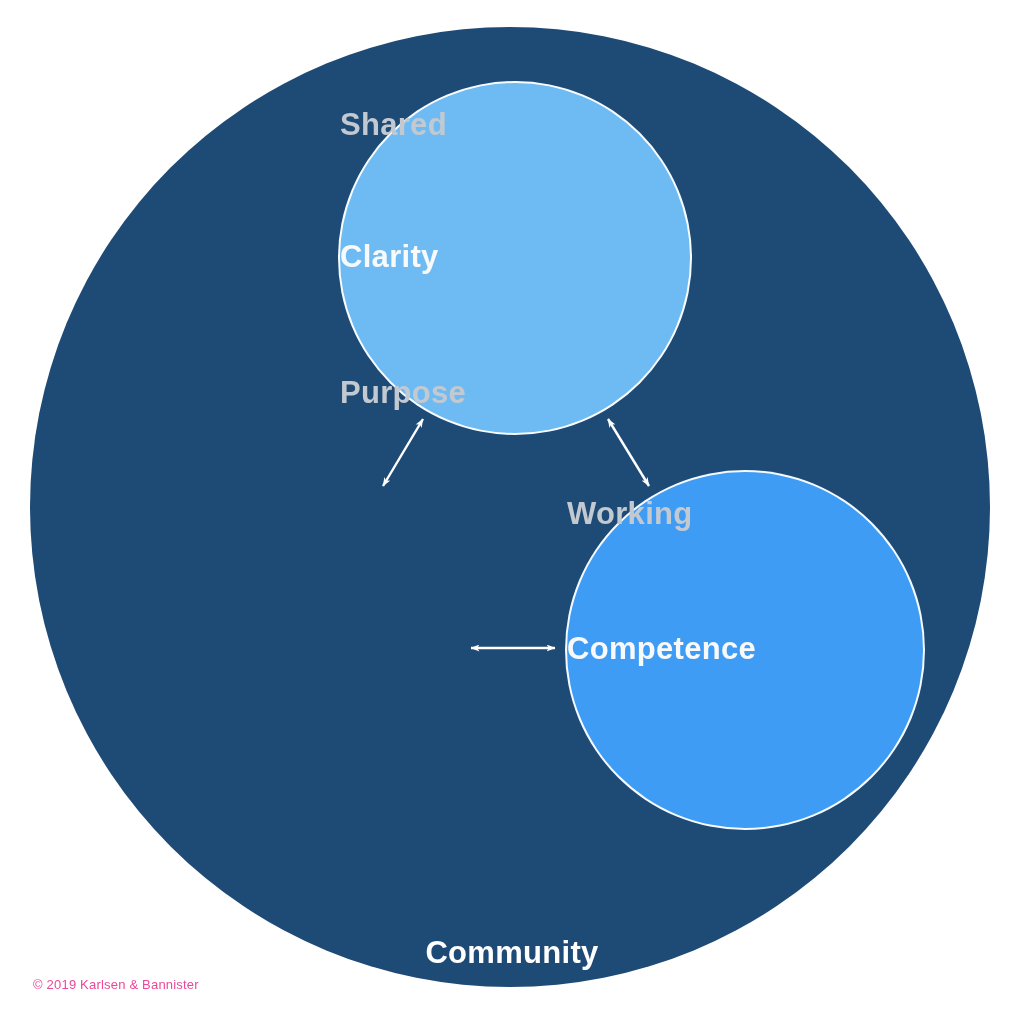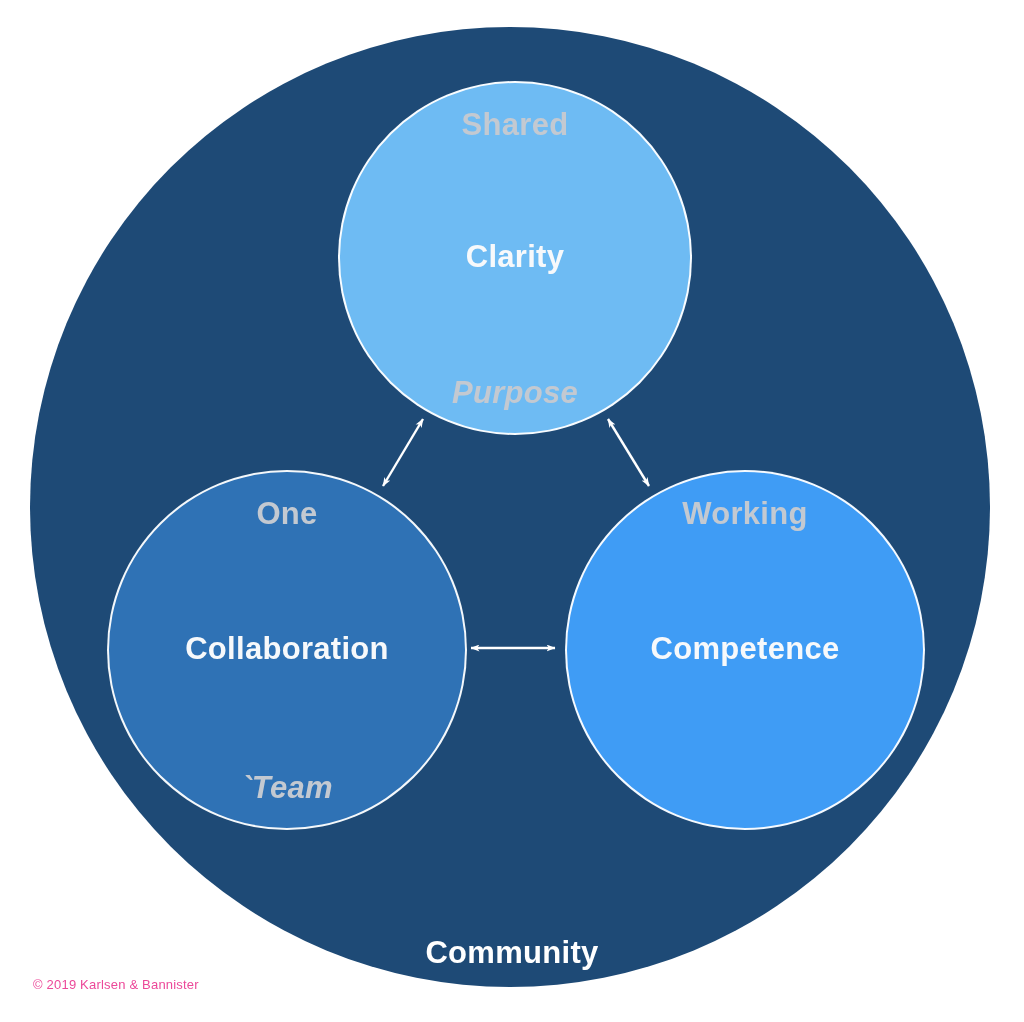--- a/index.html
+++ b/index.html
@@ -45,28 +45,28 @@
   .circle-competence {
     left: 565px;
     top: 470px;
     width: 360px;
     height: 360px;
   }
   .circle-label {
     position: absolute;
     left: 0;
     width: 100%;
-    text-align: center;
+    text-align: left;
     font-size: 31px;
     font-weight: 700;
     letter-spacing: 0.3px;
   }
   .label-top    { top: 24px;  color: #C3C9D1; }
   .label-center { top: 50%; transform: translateY(-54%); color: #F7F9FB; }
-  .label-bottom { bottom: 22px; color: #C3C9D1; font-style: italic; }
+  .label-bottom { bottom: 22px; color: #C3C9D1; }
   .outer-label {
     position: absolute;
     left: 0;
     width: 1024px;
     text-align: center;
     font-size: 31px;
     font-weight: 700;
     letter-spacing: 0.3px;
   }
   .label-comfortable { top: 854px; color: #C3C9D1; }
@@ -95,25 +95,20 @@
 <div class="canvas">
 
   <div class="outer-circle" style="background: rgb(30, 74, 118);"></div>
 
   <div class="inner-circle circle-clarity" style="background: rgb(110, 187, 243);">
     <div class="circle-label label-top">Shared</div>
     <div class="circle-label label-center">Clarity</div>
     <div class="circle-label label-bottom">Purpose</div>
   </div>
 
-  <div class="inner-circle circle-collaboration" style="background: rgb(47, 114, 181);">
-    <div class="circle-label label-top">One</div>
-    <div class="circle-label label-center">Collaboration</div>
-    <div class="circle-label label-bottom">`Team</div>
-  </div>
 
   <div class="inner-circle circle-competence" style="background: rgb(63, 156, 245);">
     <div class="circle-label label-center">Competence</div>
     <div class="circle-label label-top">Working</div>
   </div>
 
   <svg class="arrows-overlay" viewBox="0 0 1024 1022" xmlns="http://www.w3.org/2000/svg">
     <defs>
       <marker id="ah-end" markerWidth="10" markerHeight="8" refX="8.5" refY="3.5" orient="auto" markerUnits="userSpaceOnUse">
         <path d="M0,0 L9,3.5 L0,7 L2.4,3.5 Z" fill="#FFFFFF"></path>

